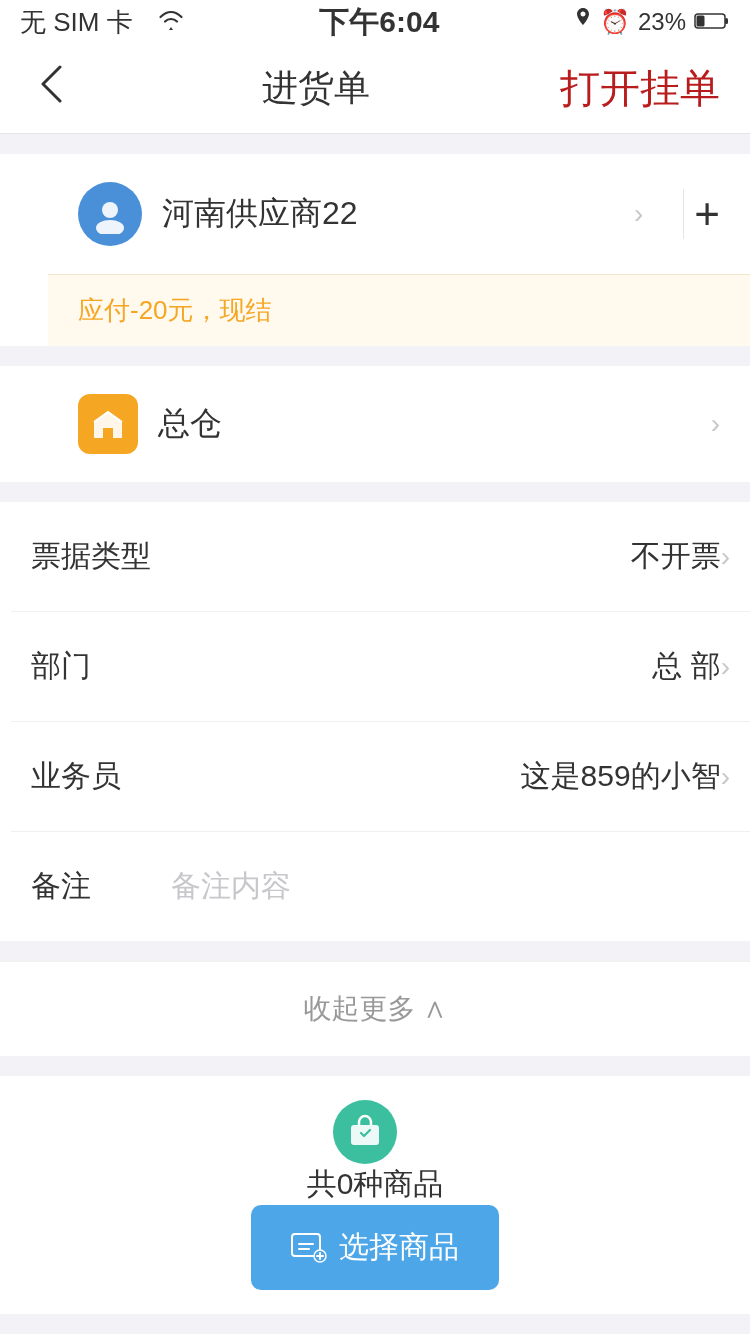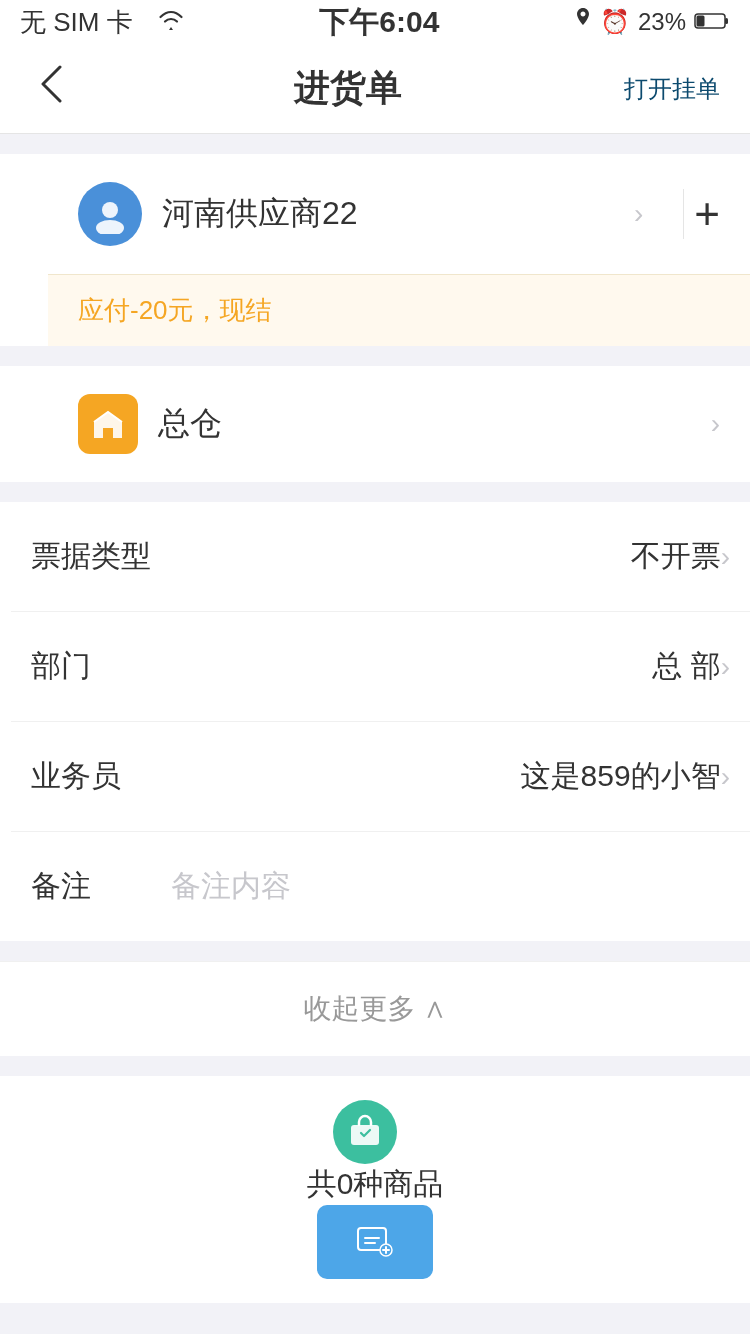--- a/index.html
+++ b/index.html
@@ -41,26 +41,26 @@
       border-bottom: 1px solid #e5e5e5;
     }
     .nav-back {
       font-size: 40px;
       color: #333;
       cursor: pointer;
       padding: 10px;
     }
     .nav-title {
       font-size: 36px;
-      font-weight: 700;
+      font-weight: 400;
       color: #333;
     }
     .nav-action {
-      font-size: 24px;
-      color: #0c4a6e;
+      font-size: 40px;
+      color: #b91c1c;
       cursor: pointer;
       text-align: center;
     }
 
     
     .section-gap {
       height: 20px;
       background: #f2f2f7;
     }
 
@@ -354,14 +354,15 @@
     </svg>
   </div>
   <span class="product-count">共0种商品</span>
   <button class="select-btn">
     <svg width="36" height="30" viewBox="0 0 36 30" fill="none">
       <rect x="1" y="1" width="28" height="22" rx="3" stroke="#fff" stroke-width="2" fill="none"></rect>
       <path d="M8 11h14M8 16h10" stroke="#fff" stroke-width="2" stroke-linecap="round"></path>
       <circle cx="29" cy="23" r="6" fill="#4da6e8" stroke="#fff" stroke-width="1.5"></circle>
       <path d="M26 23h6M29 20v6" stroke="#fff" stroke-width="2" stroke-linecap="round"></path>
     </svg>
+    <span>选择商品</span>
   </button>
 </div>
 
 </body></html>

